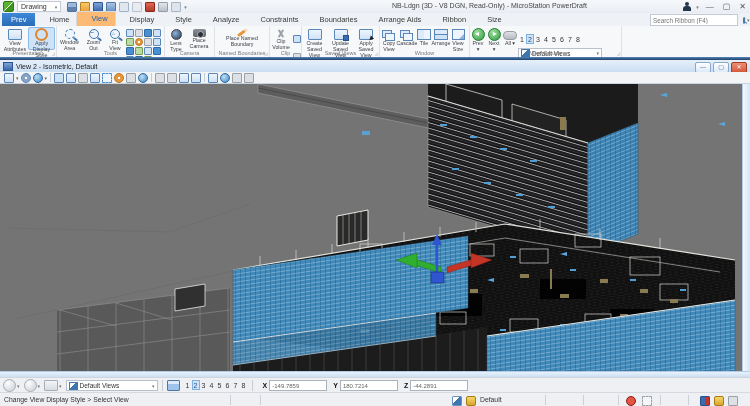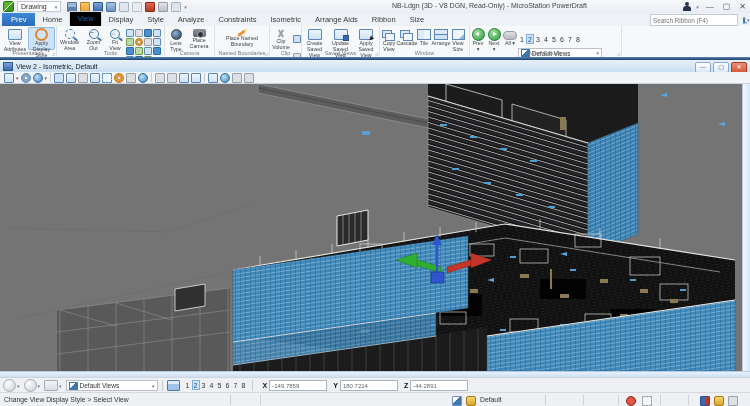--- a/index.html
+++ b/index.html
@@ -25,23 +25,23 @@
   .q-print{background:linear-gradient(#e3e6ea,#b9bfc7);border:1px solid #959ca6;}
   .q-copy{background:#dde4ec;border:1px solid #a8b4c2;}
   #title-text{position:absolute;left:392px;top:2px;font-size:7px;color:#444;}
   #win-controls{position:absolute;right:2px;top:0;height:13px;display:flex;align-items:center;gap:5px;}
   .person{width:8px;height:9px;position:relative;}
   .person::before{content:"";position:absolute;left:2px;top:0;width:4px;height:4px;border-radius:50%;background:#25344d;}
   .person::after{content:"";position:absolute;left:0;top:4px;width:8px;height:5px;border-radius:3px 3px 0 0;background:#25344d;}
   .wbtn{font-size:8px;color:#555;line-height:13px;padding:0 2px;}
   
   #tabrow{top:13px;left:0;width:750px;height:13px;background:#eef1f5;display:flex;align-items:flex-end;font-size:7.5px;color:#3c3c3c;}
-  .tab{padding:2px 7px 2px 7px;height:9px;line-height:9px;}
+  .tab{padding:2px 7px 2px 14px;height:9px;line-height:9px;}
   .tab.filetab{background:linear-gradient(#3e88d8,#2a6cb8);color:#fff;margin-left:2px;padding:2px 9px;}
-  .tab.active{background:#000000;border:1px solid #d5dae1;border-bottom:none;color:#1e5fae;height:10px;line-height:10px;}
+  .tab.active{background:#fdba74;border:1px solid #d5dae1;border-bottom:none;color:#1e5fae;height:10px;line-height:10px;}
   #search-box{position:absolute;right:12px;top:1px;width:86px;height:10px;background:#fff;border:1px solid #c3cad3;
     display:flex;align-items:center;font-size:6.5px;color:#999;}
   #search-box input{border:none;outline:none;flex:1;font-size:6.3px;color:#888;height:8px;padding:0 2px;
     font-family:"Liberation Sans",sans-serif;background:transparent;}
   .mag{position:relative;display:inline-block;width:5px;height:5px;border:1.2px solid #3f76ad;border-radius:50%;background:#eaf2fb;}
   .mag::after{content:"";position:absolute;width:3px;height:1.4px;background:#3f76ad;right:-2.6px;bottom:-1px;transform:rotate(38deg);}
   #collapse-caret{position:absolute;right:3px;top:3px;font-size:6px;color:#777;}
   
   #ribbon{top:26px;left:0;width:750px;height:31px;background:#f7f8fa;display:flex;}
   .rgroup{position:relative;height:31px;border-right:1px solid #dee2e7;display:flex;align-items:flex-start;padding-top:1px;box-sizing:border-box;}
@@ -170,21 +170,21 @@
 </div>
 
 <div class="abs" id="tabrow">
   <span class="tab filetab">Prev</span>
   <span class="tab">Home</span>
   <span class="tab active">View</span>
   <span class="tab">Display</span>
   <span class="tab">Style</span>
   <span class="tab">Analyze</span>
   <span class="tab">Constraints</span>
-  <span class="tab">Isometric</span>
+  <span class="tab">Boundaries</span>
   <span class="tab">Arrange Aids</span>
   <span class="tab">Ribbon</span>
   <span class="tab">Size</span>
   <span id="search-box">
     <input placeholder="Search Ribbon (F4)" style="">
     <span class="mag"></span>
     <span style="font-size:5px;color:#777;margin:0 2px;">▾</span>
   </span>
   <span id="collapse-caret">⌃</span>
 </div>

